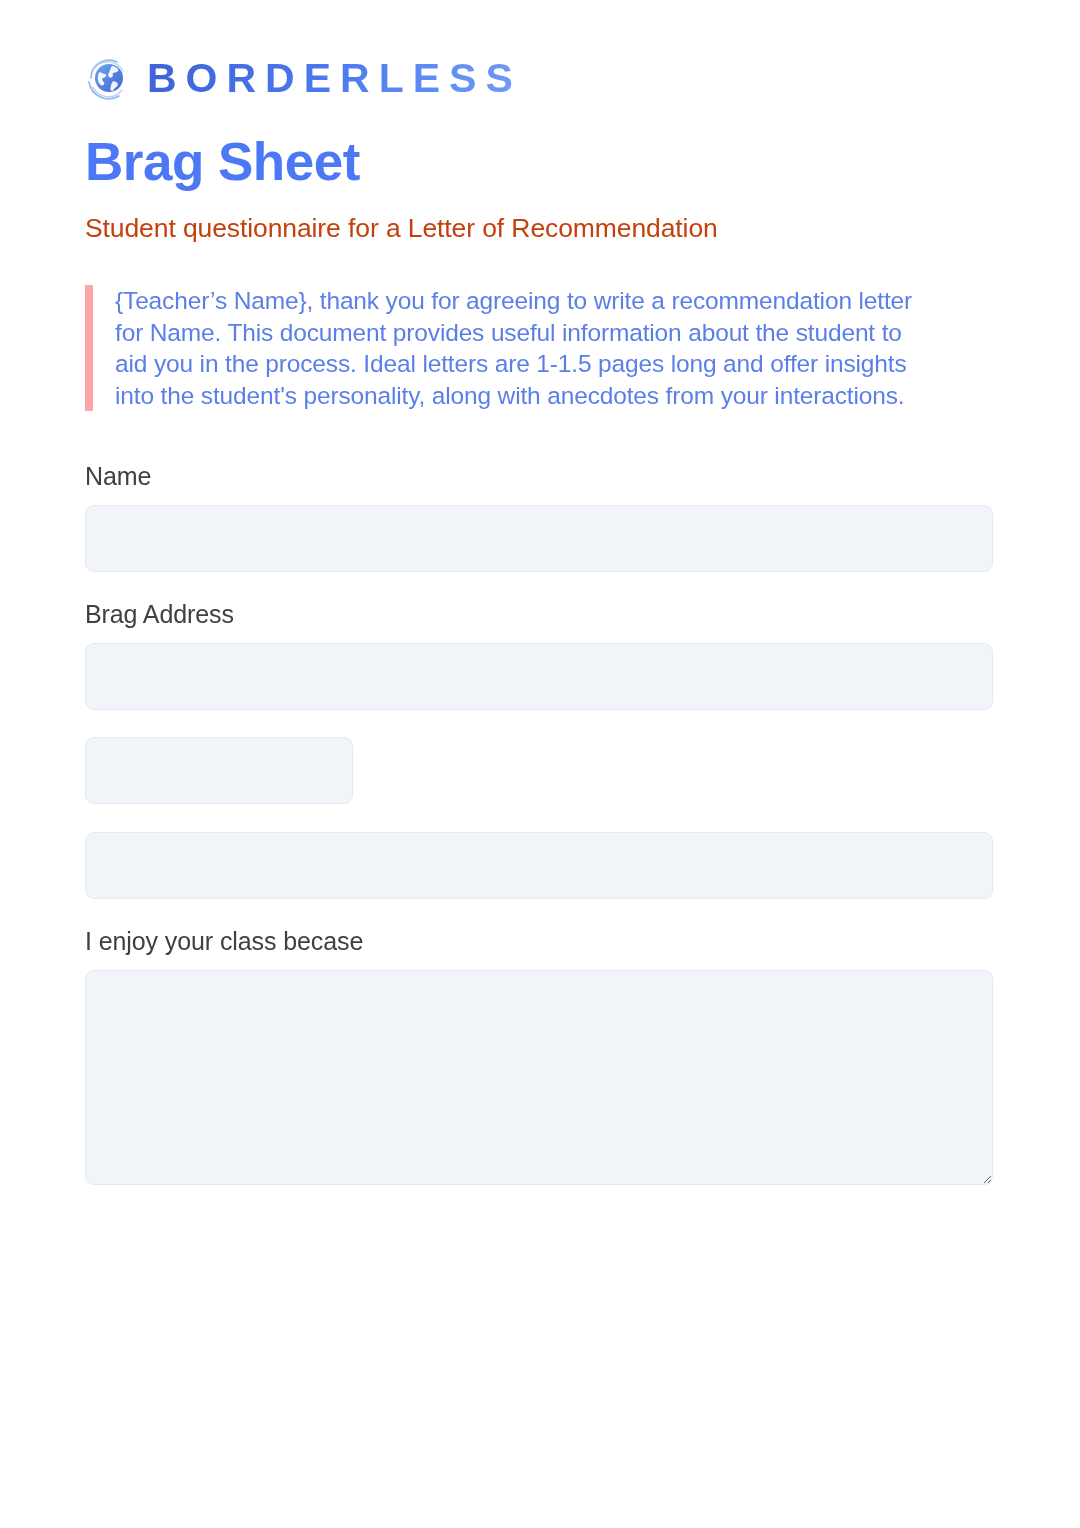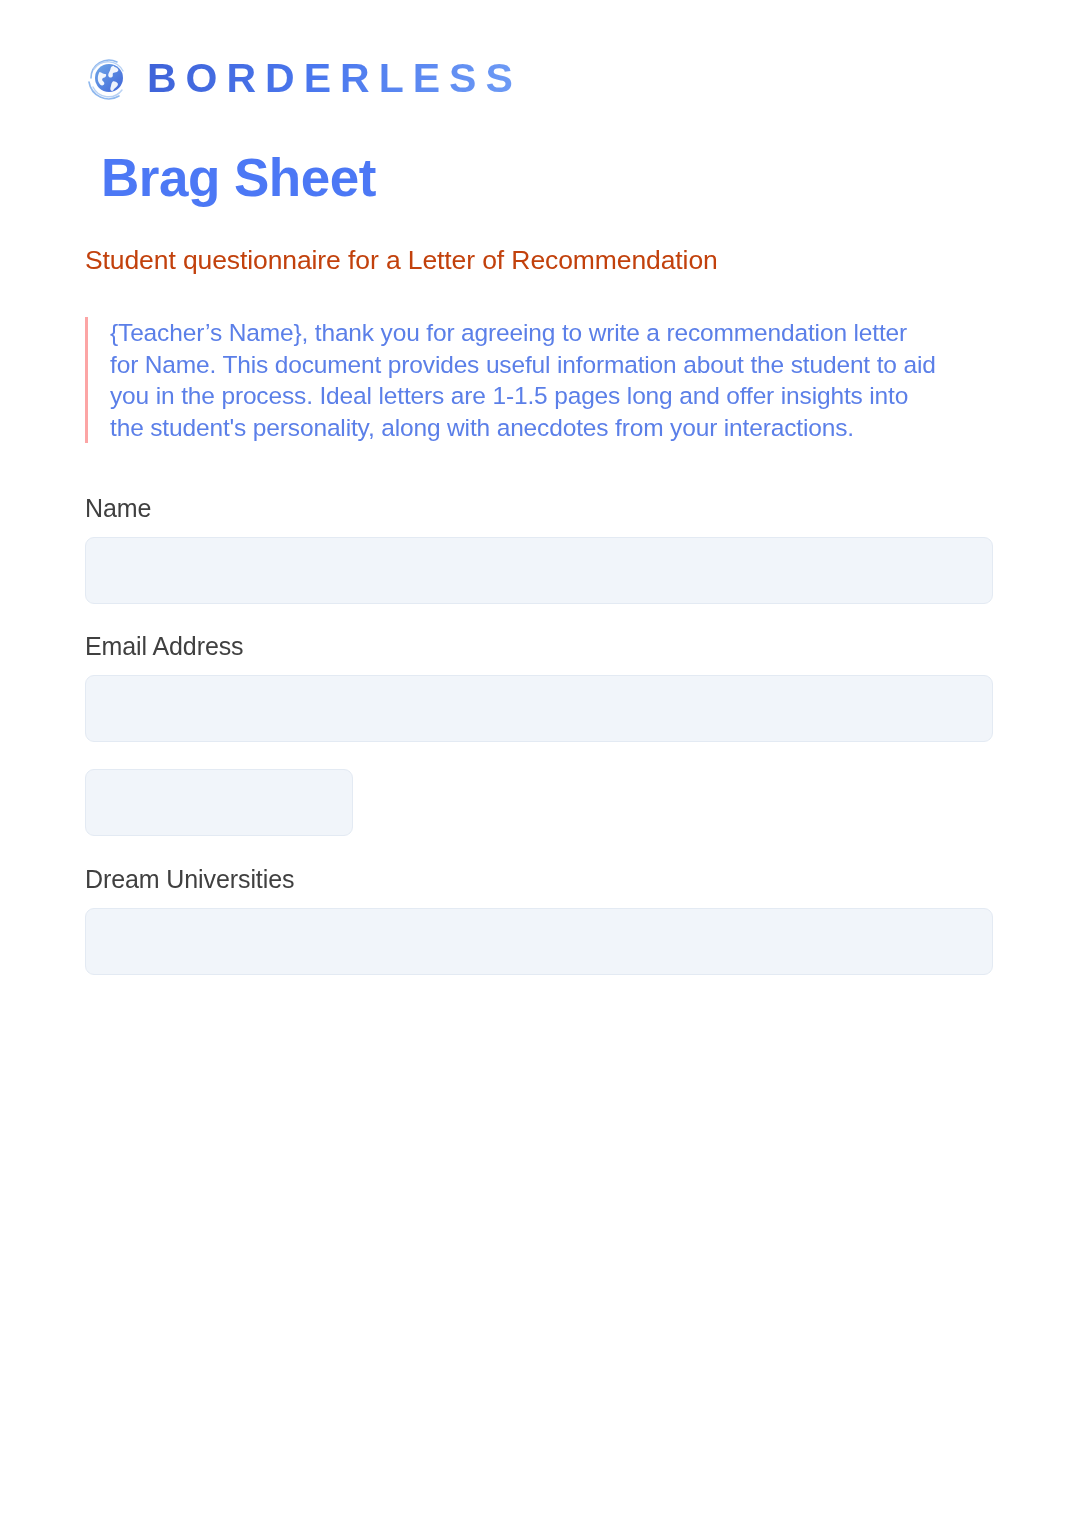--- a/index.html
+++ b/index.html
@@ -46,42 +46,42 @@
     background: linear-gradient(100deg, #3f63d8 0%, #4a77ee 45%, #6f9cf5 100%);
     -webkit-background-clip: text;
     background-clip: text;
     -webkit-text-fill-color: transparent;
     line-height: 1;
     white-space: nowrap;
   }
 
   
   .title {
-    margin: 16px;
+    margin: 0;
     padding-top: 56px;
     font-size: 53px;
     font-weight: bold;
     color: #4c78f5;
     line-height: 1.06;
     letter-spacing: -0.5px;
   }
   .subtitle {
     margin: 0;
     padding-top: 23px;
     font-size: 26.5px;
     font-weight: normal;
     color: #c2410c;
     line-height: 1.2;
     letter-spacing: -0.1px;
   }
 
   
   .intro {
     margin-top: 40px;
-    border-left: 3px solid #fca5a5;
+    border-left: 8px solid #fca5a5;
     padding-left: 22px;
     max-width: 852px;
   }
   .intro p {
     margin: 0;
     font-size: 24.5px;
     line-height: 1.29;
     color: #5b7fe8;
     letter-spacing: -0.15px;
   }
@@ -158,31 +158,34 @@
 
   <div class="form">
 
     <div class="field">
       <label class="field-label">Name</label>
       <input class="input-box" type="text" placeholder="" style="">
     </div>
     <div class="gap-name"></div>
 
     <div class="field">
-      <label class="field-label">Email Address</label>
+      <label class="field-label">Brag Address</label>
       <input class="input-box" type="text" placeholder="" style="">
     </div>
     <div class="gap-email"></div>
 
     <div class="field">
       <input class="input-box narrow" type="text" placeholder="" style="">
     </div>
     <div class="gap-gpa"></div>
 
     <div class="field">
-      <label class="field-label">Dream Universities</label>
       <input class="input-box" type="text" placeholder="" style="">
     </div>
     <div class="gap-dream"></div>
 
+    <div class="field">
+      <label class="field-label">I enjoy your class becase</label>
+      <textarea class="textarea-box" placeholder="" style=""></textarea>
+    </div>
 
   </div>
 </div>
 
 </body></html>

